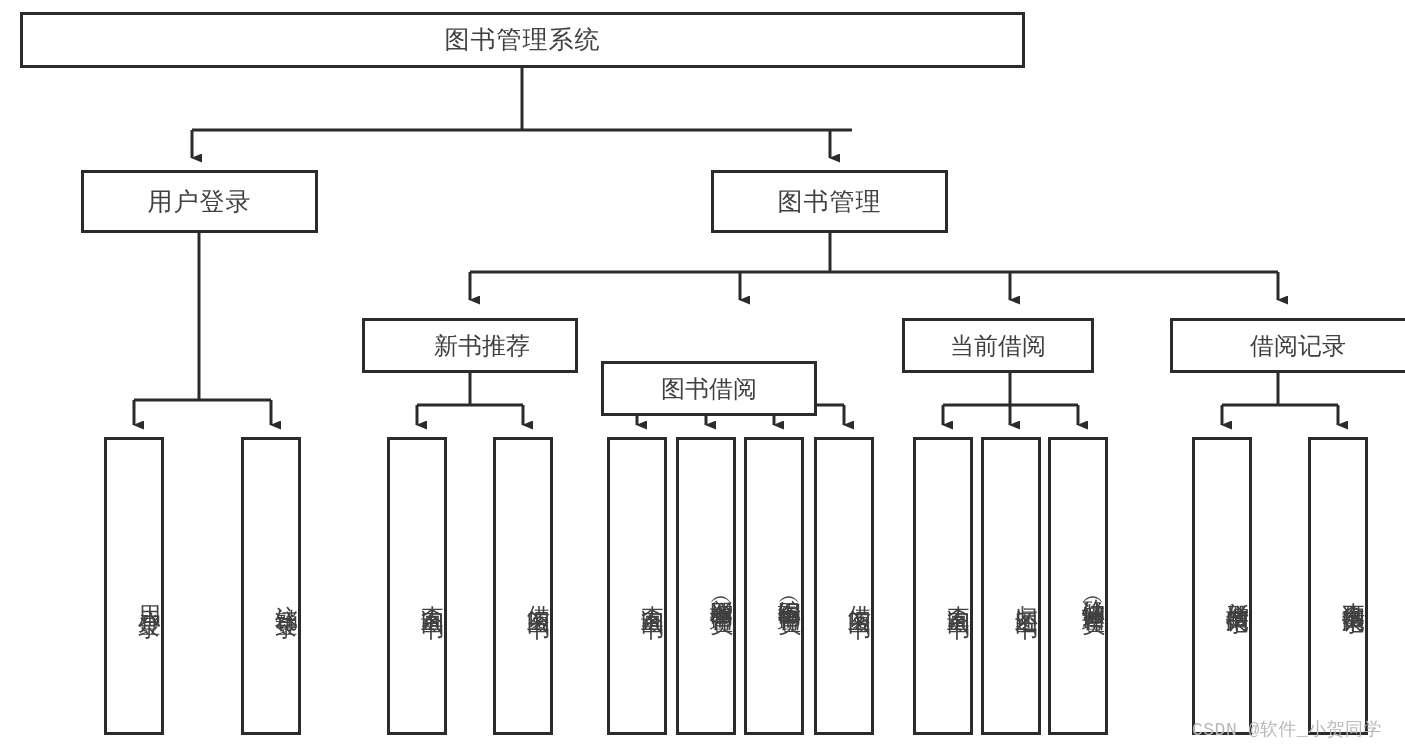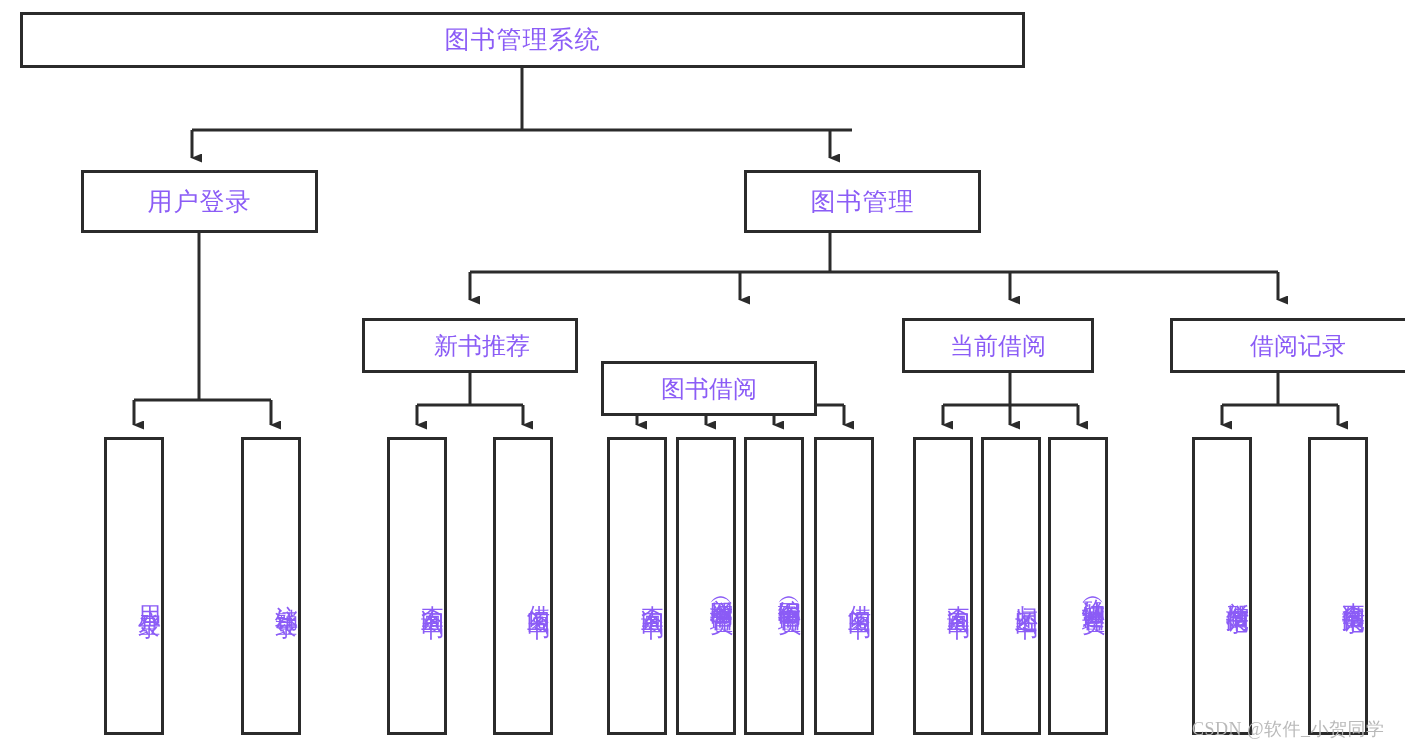--- a/index.html
+++ b/index.html
@@ -18,21 +18,21 @@
     overflow: hidden;
   }
   .node {
     position: absolute;
     box-sizing: border-box;
     border: 3px solid #2b2b2b;
     background: #ffffff;
     display: flex;
     align-items: center;
     justify-content: center;
-    color: #8b5cf6;
+    color: #404040;
   }
   .node.h {
     font-size: 25px;
     letter-spacing: 1px;
     line-height: 1.1;
   }
   .node.lvl3 {
     font-size: 24px;
   }
   .node.leaf {
@@ -59,21 +59,21 @@
     width: 1405px;
     height: 747px;
     pointer-events: none;
   }
   .watermark {
     position: absolute;
     font-size: 18px;
     color: #b9b9b9;
     letter-spacing: 0.5px;
     white-space: nowrap;
-    font-family: Liberation Serif, serif;
+    font-family: Liberation Mono, monospace;
   }
 </style>
 </head>
 <body>
 
 <div id="canvas">
 
   <svg class="links" viewBox="0 0 1405 747">
     <defs>
       <marker id="arrowhead" markerWidth="9" markerHeight="11" refX="4.5" refY="10" orient="auto" markerUnits="userSpaceOnUse">
@@ -124,21 +124,21 @@
     </g>
   </svg>
 
   <div class="node h" style="left:20px; top:12px; width:1005px; height:56px;">
     <span>图书管理系统</span>
   </div>
 
   <div class="node h" style="left:81px; top:170px; width:237px; height:63px;">
     <span>用户登录</span>
   </div>
-  <div class="node h" style="left:744px; top:170px; width:237px; height:63px;">
+  <div class="node h" style="left:711px; top:170px; width:237px; height:63px;">
     <span>图书管理</span>
   </div>
 
   <div class="node lvl3" style="left:362px; top:318px; width:216px; height:55px;padding-left:24px;">
     <span>新书推荐</span>
   </div>
   <div class="node lvl3" style="left:601px; top:318px; width:216px; height:55px;margin-top:43px;">
     <span>图书借阅</span>
   </div>
   <div class="node lvl3" style="left:902px; top:318px; width:192px; height:55px;">

